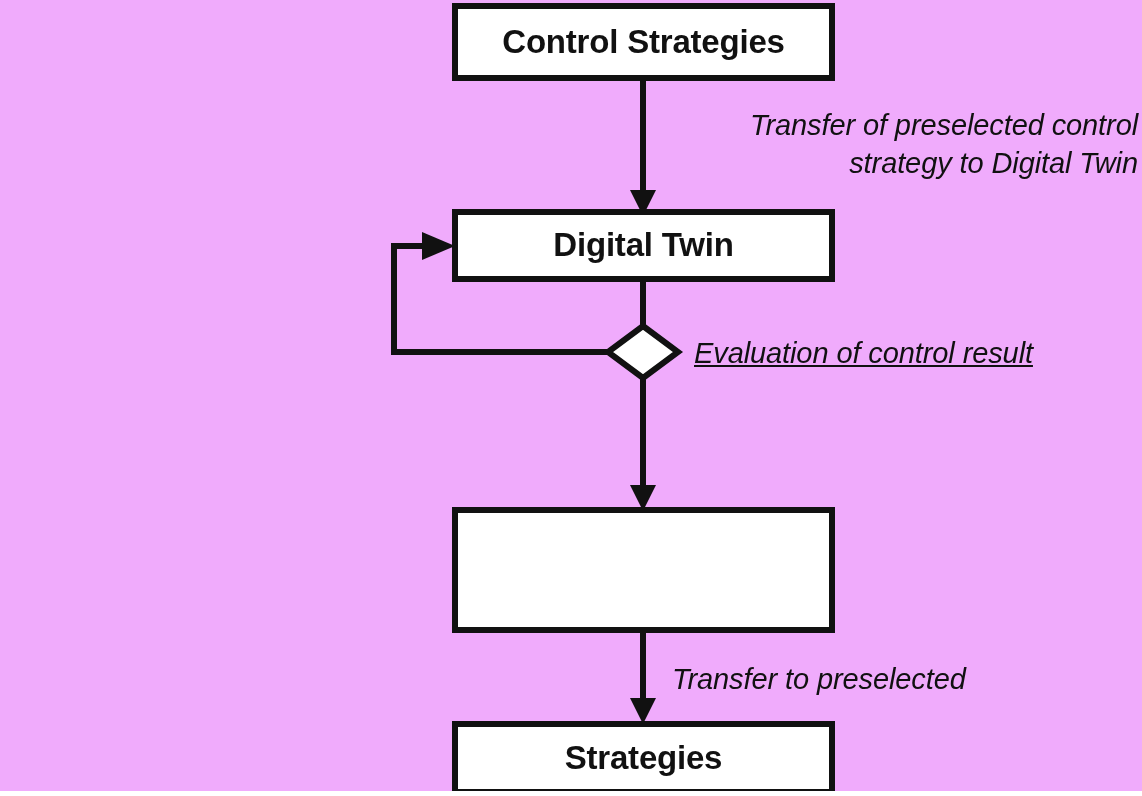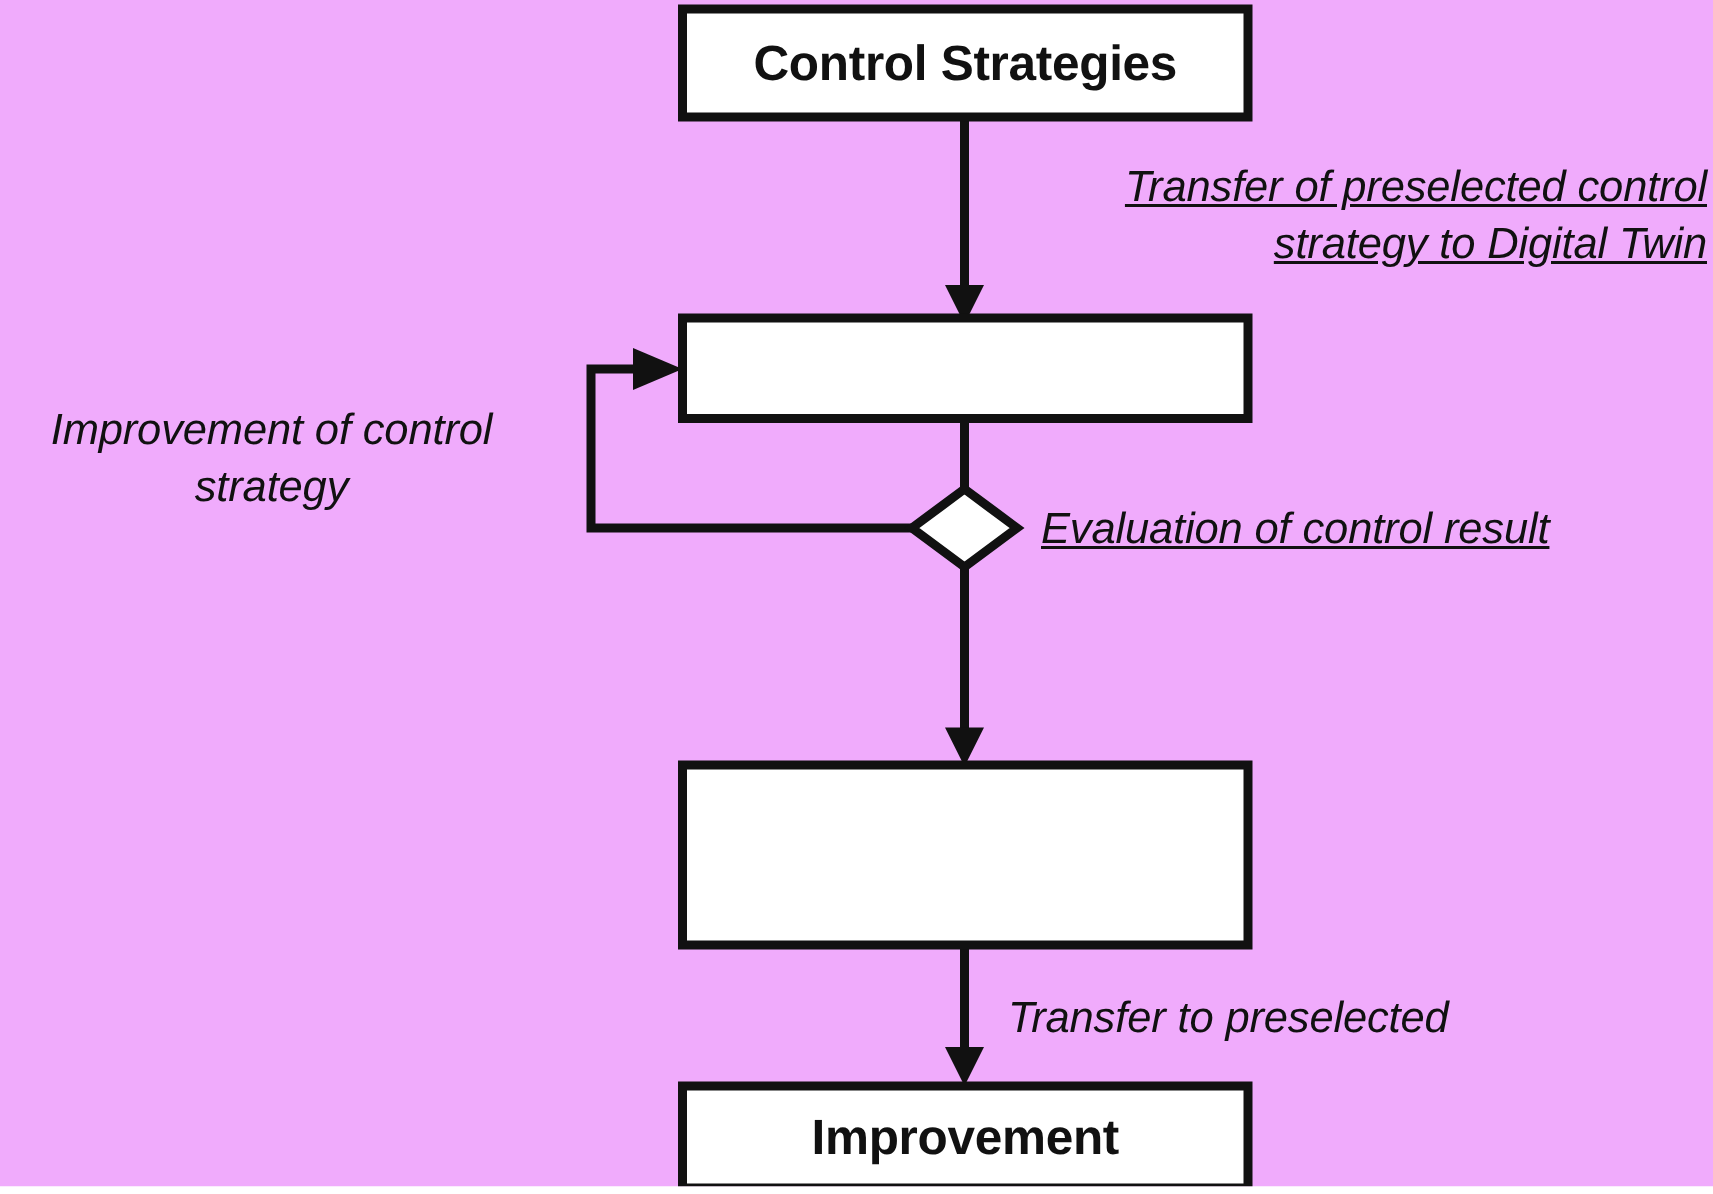--- a/index.html
+++ b/index.html
@@ -102,28 +102,27 @@
 
     <polygon class="node-shape" points="643,326 678,352 643,378 608,352"></polygon>
 
     <rect class="node-shape" x="455" y="510" width="377" height="120"></rect>
 
     <rect class="node-shape" x="455" y="724" width="377" height="68"></rect>
   </svg>
 
   <div class="node-label" style="left:455px; top:6px; width:377px; height:72px;">Control Strategies</div>
 
+  <div class="node-label" style="left:455px; top:212px; width:377px; height:67px;">Digital Twin</div>
 
 
-  <div class="node-label" style="left:455px; top:724px; width:377px; height:68px;">Improvement</div>
+  <div class="node-label" style="left:455px; top:724px; width:377px; height:68px;">Strategies</div>
 
-  <div class="edge-label right-align" style="left:660px; top:106px; width:478px;text-decoration:underline;">Transfer of preselected control
+  <div class="edge-label right-align" style="left:660px; top:106px; width:478px;">Transfer of preselected control
 strategy to Digital Twin</div>
 
-  <div class="edge-label center-align" style="left:0px; top:268px; width:362px;">Improvement of control
-strategy</div>
 
   <div class="edge-label left-align" style="left:694px; top:334px; width:430px;text-decoration:underline;">Evaluation of control result</div>
 
 
   <div class="edge-label left-align" style="left:672px; top:660px; width:420px;">Transfer to preselected</div>
 
 </div>
 
 </body></html>

